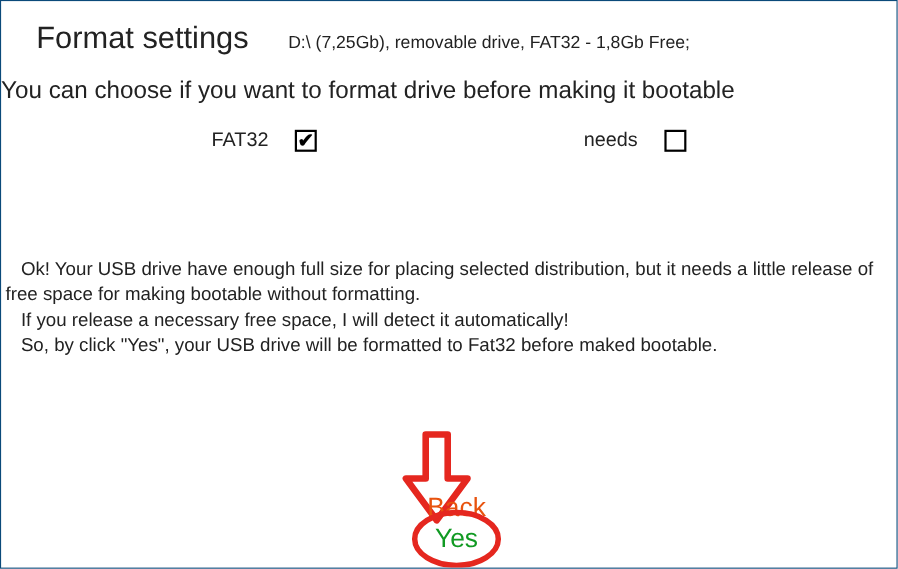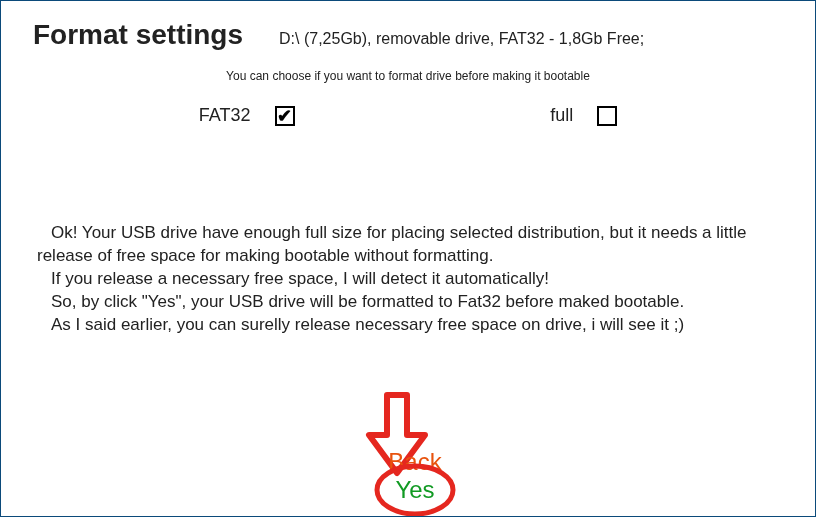--- a/index.html
+++ b/index.html
@@ -16,31 +16,31 @@
       position: relative;
       overflow: hidden;
     }
     .title-row {
       display: flex;
       align-items: baseline;
       padding: 18px 0 0 32px;
     }
     .title {
       font-size: 28px;
-      font-weight: 700;
+      font-weight: 400;
       color: #222;
     }
     .drive-info {
       font-size: 16px;
       color: #222;
       margin-left: 36px;
     }
     .subtitle {
-      text-align: center;
-      font-size: 12px;
+      text-align: left;
+      font-size: 22px;
       color: #222;
       margin-top: 18px;
     }
     .options-row {
       display: flex;
       justify-content: space-around;
       align-items: center;
       margin-top: 22px;
       padding: 0 70px;
     }
@@ -63,21 +63,21 @@
       cursor: pointer;
       background: #fff;
     }
     .checkmark {
       font-size: 18px;
       font-weight: bold;
       color: #000;
       line-height: 1;
     }
     .message-block {
-      padding: 0 36px;
+      padding: 0 4px;
       margin-top: 96px;
       font-size: 17px;
       line-height: 1.35;
       color: #222;
     }
     .message-block p {
       margin: 0;
     }
     .indent {
       text-indent: 14px;
@@ -143,30 +143,29 @@
 <div class="subtitle">You can choose if you want to format drive before making it bootable</div>
 
 <div class="options-row">
   <div class="option">
     <span class="option-label">FAT32</span>
     <div class="checkbox">
       <span class="checkmark">✔</span>
     </div>
   </div>
   <div class="option">
-    <span class="option-label">full</span>
+    <span class="option-label">needs</span>
     <div class="checkbox"></div>
   </div>
 </div>
 
 <div class="message-block">
   <p class="indent">Ok! Your USB drive have enough full size for placing selected distribution, but it needs a little release of free space for making bootable without formatting.</p>
   <p class="indent">If you release a necessary free space, I will detect it automatically!</p>
   <p class="indent">So, by click "Yes", your USB drive will be formatted to Fat32 before maked bootable.</p>
-  <p class="indent">As I said earlier, you can surelly release necessary free space on drive, i will see it ;)</p>
 </div>
 
 <svg class="arrow-annotation" width="76" height="90" viewBox="0 0 76 90">
   <path d="M 28 4 L 48 4 L 48 44 L 66 44 L 38 82 L 10 44 L 28 44 Z" fill="none" stroke="#e5271f" stroke-width="6" stroke-linejoin="round"></path>
 </svg>
 
 <div class="bottom-row">
   <button class="back-btn">Back</button>
   <div class="yes-btn-wrap">
     <button class="yes-btn">Yes</button>

